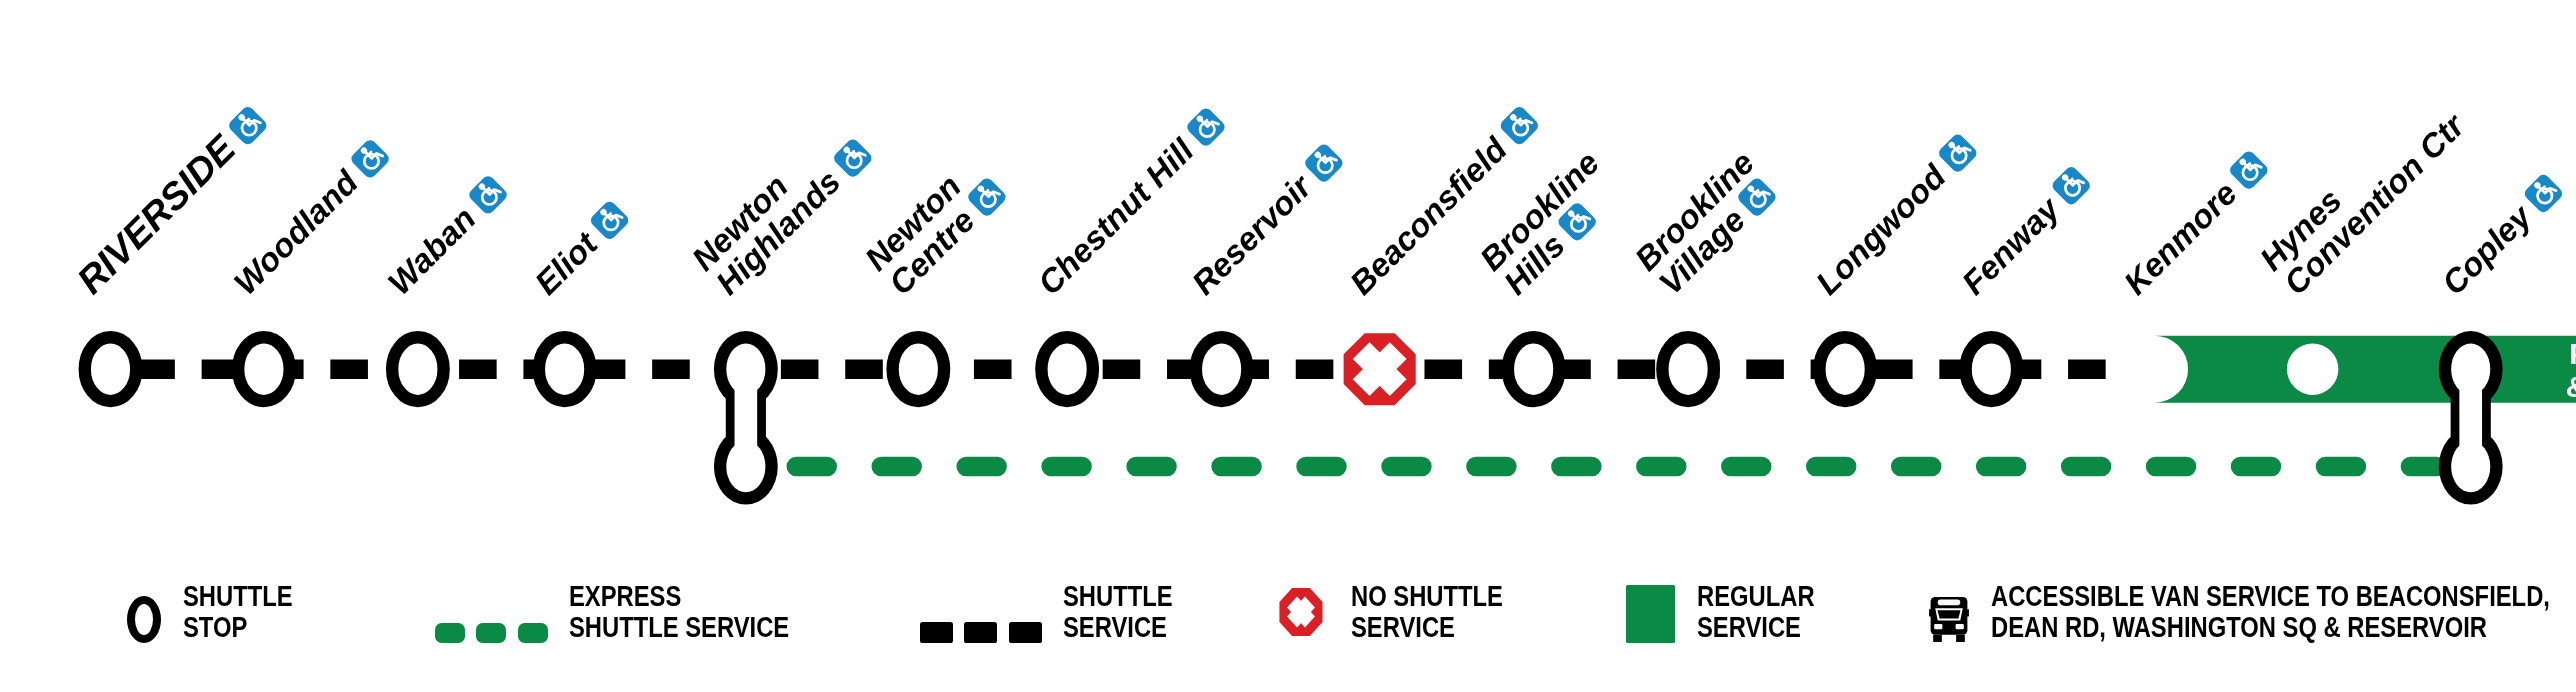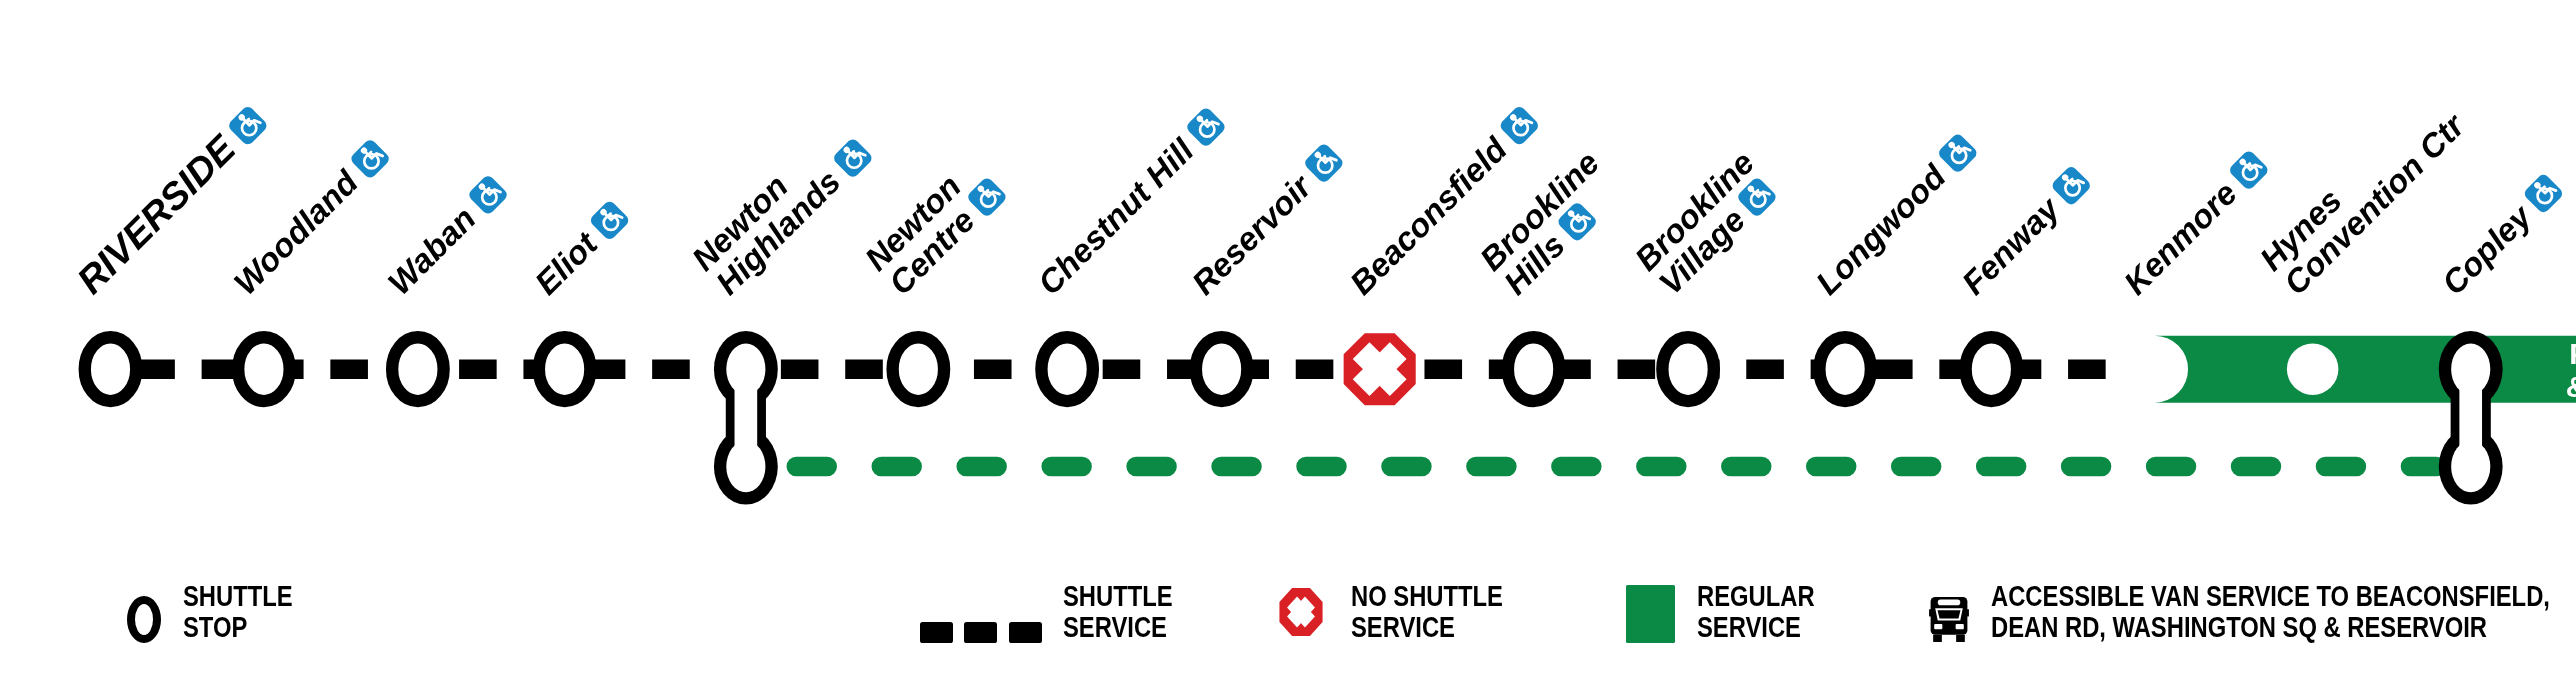--- a/index.html
+++ b/index.html
@@ -249,20 +249,31 @@
   <div class="legend-item" style="left:127px">
     <span class="legend-icon">
         <span class="l-circle"></span>
       </span>
     <div class="legend-text">
       <div>SHUTTLE</div>
       <div>STOP</div>
     </div>
   </div>
 
+  <div class="legend-item" style="left:435px">
+    <span class="legend-icon dash-row">
+      <span class="dash-green"></span>
+        <span class="dash-green"></span>
+        <span class="dash-green"></span>
+    </span>
+    <div class="legend-text">
+      <div>EXPRESS</div>
+      <div>SHUTTLE SERVICE</div>
+    </div>
+  </div>
 
   <div class="legend-item" style="left:920px">
     <span class="legend-icon dash-row">
       <span class="dash-black"></span>
         <span class="dash-black"></span>
         <span class="dash-black"></span>
     </span>
     <div class="legend-text">
       <div>SHUTTLE</div>
       <div>SERVICE</div>

